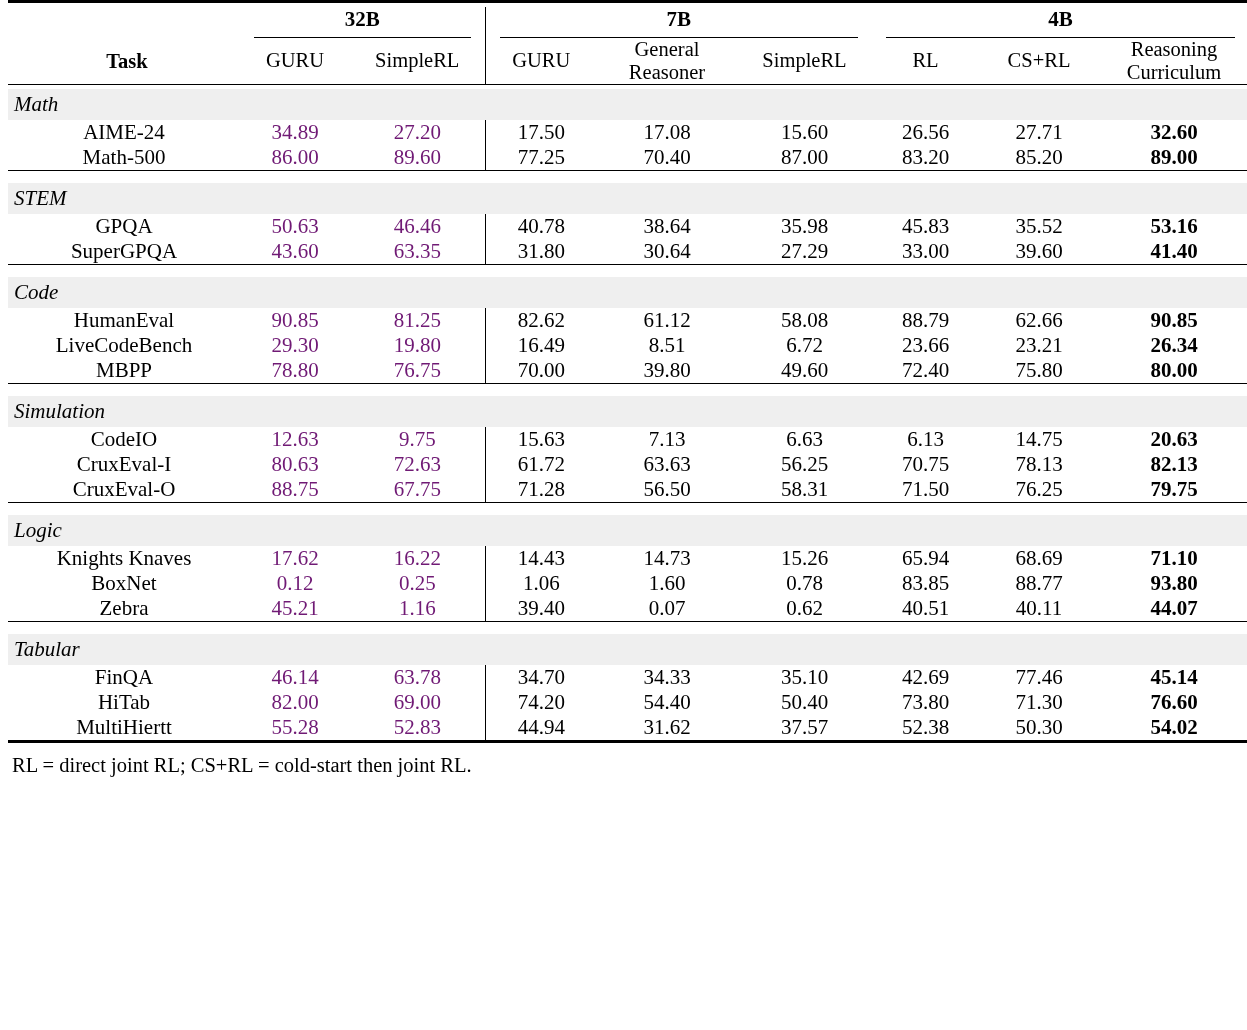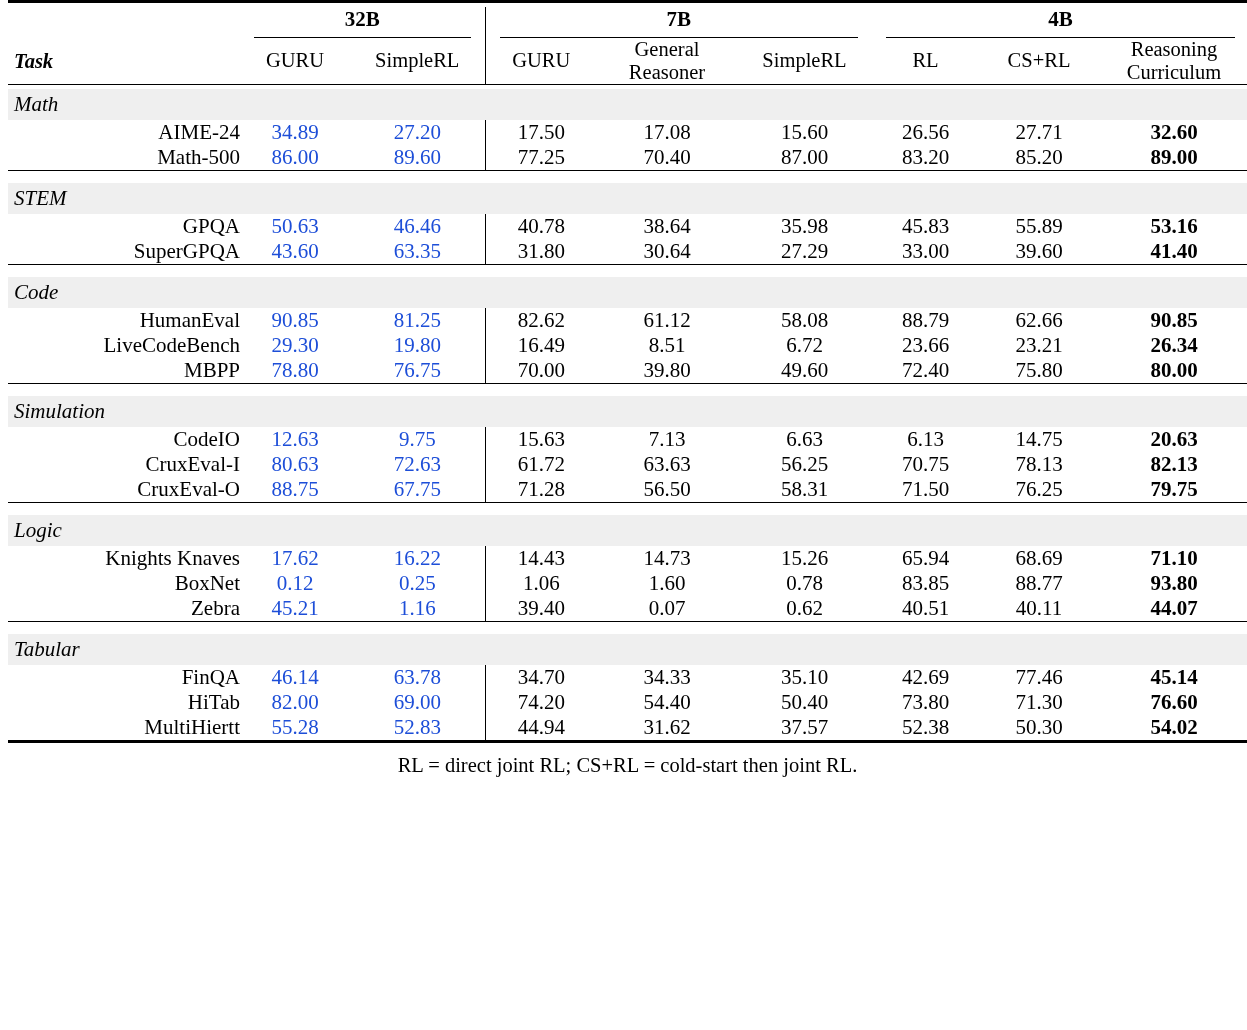--- a/index.html
+++ b/index.html
@@ -55,57 +55,56 @@
 
   .colhdr th {
     font-weight: normal;
     font-size: 20.5px;
     text-align: center;
     padding: 5px 6px 9px 6px;
     line-height: 1.12;
   }
   .colhdr th.task {
     font-weight: bold;
-    text-align: left;
+    text-align: center;
     padding-left: 6px;
     vertical-align: bottom;
     padding-bottom: 11px;
-    font-style: italic;
   }
 
   td.num {
     text-align: center;
     font-size: 21px;
     padding: 2.5px 6px;
     font-variant-numeric: tabular-nums;
   }
   td.task {
-    text-align: right;
+    text-align: center;
     font-size: 21px;
     padding: 2.5px 6px 2.5px 6px;
     white-space: nowrap;
   }
-  .grey { color: #1d4ed8; }
+  .grey { color: #701a75; }
   .bold { font-weight: bold; }
 
   tr.section td {
     background: #efefef;
     font-style: italic;
     font-size: 21px;
     text-align: left;
     padding: 3px 6px 3px 6px;
   }
 
   tr.spacer td { height: 9px; }
 
   .footnote {
     width: 1231px;
     margin: 7px auto 8px auto;
     font-size: 20.5px;
-    text-align: center;
+    text-align: left;
     padding-left: 4px;
   }
 </style>
 </head>
 <body>
 
 <div class="page">
 
   <table class="results">
     <colgroup>
@@ -189,21 +188,21 @@
         <td colspan="9">STEM</td>
       </tr>
       <tr>
         <td class="task">GPQA</td>
         <td class="num grey">50.63</td>
         <td class="num grey">46.46</td>
         <td class="num sep-left">40.78</td>
         <td class="num">38.64</td>
         <td class="num">35.98</td>
         <td class="num">45.83</td>
-        <td class="num">55.89</td>
+        <td class="num">35.52</td>
         <td class="num bold">53.16</td>
       </tr>
       <tr>
         <td class="task">SuperGPQA</td>
         <td class="num grey">43.60</td>
         <td class="num grey">63.35</td>
         <td class="num sep-left">31.80</td>
         <td class="num">30.64</td>
         <td class="num">27.29</td>
         <td class="num">33.00</td>

